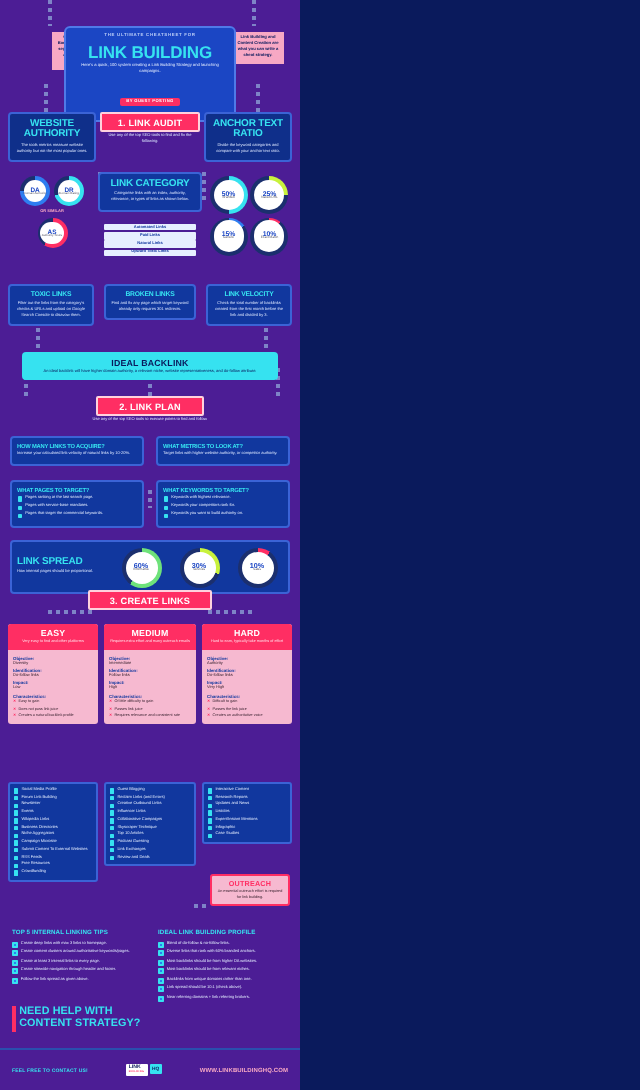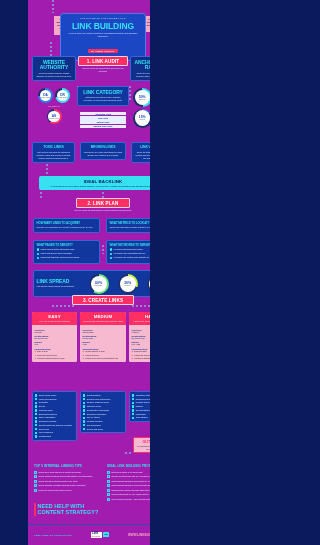--- a/index.html
+++ b/index.html
@@ -3,21 +3,21 @@
 <meta charset="utf-8">
 <style>
   * { margin:0; padding:0; box-sizing:border-box; }
   body {
     width:150px; height:545px;
     background:#0a1a5c;
     font-family:"Liberation Sans", sans-serif;
     overflow:hidden;
     position:relative;
   }
-  .page { width:150px; height:545px; position:relative; background:#a21caf;margin-left:28px; }
+  .page { width:150px; height:545px; position:relative; background:#4c1d95; }
 
   
   .chain {
     position:absolute; width:2px;
     background:repeating-linear-gradient(to bottom,#8fa6d8 0,#8fa6d8 2px,transparent 2px,transparent 4px);
     opacity:.75;
   }
   .chain-h {
     position:absolute; height:2px;
     background:repeating-linear-gradient(to right,#8fa6d8 0,#8fa6d8 2px,transparent 2px,transparent 4px);

